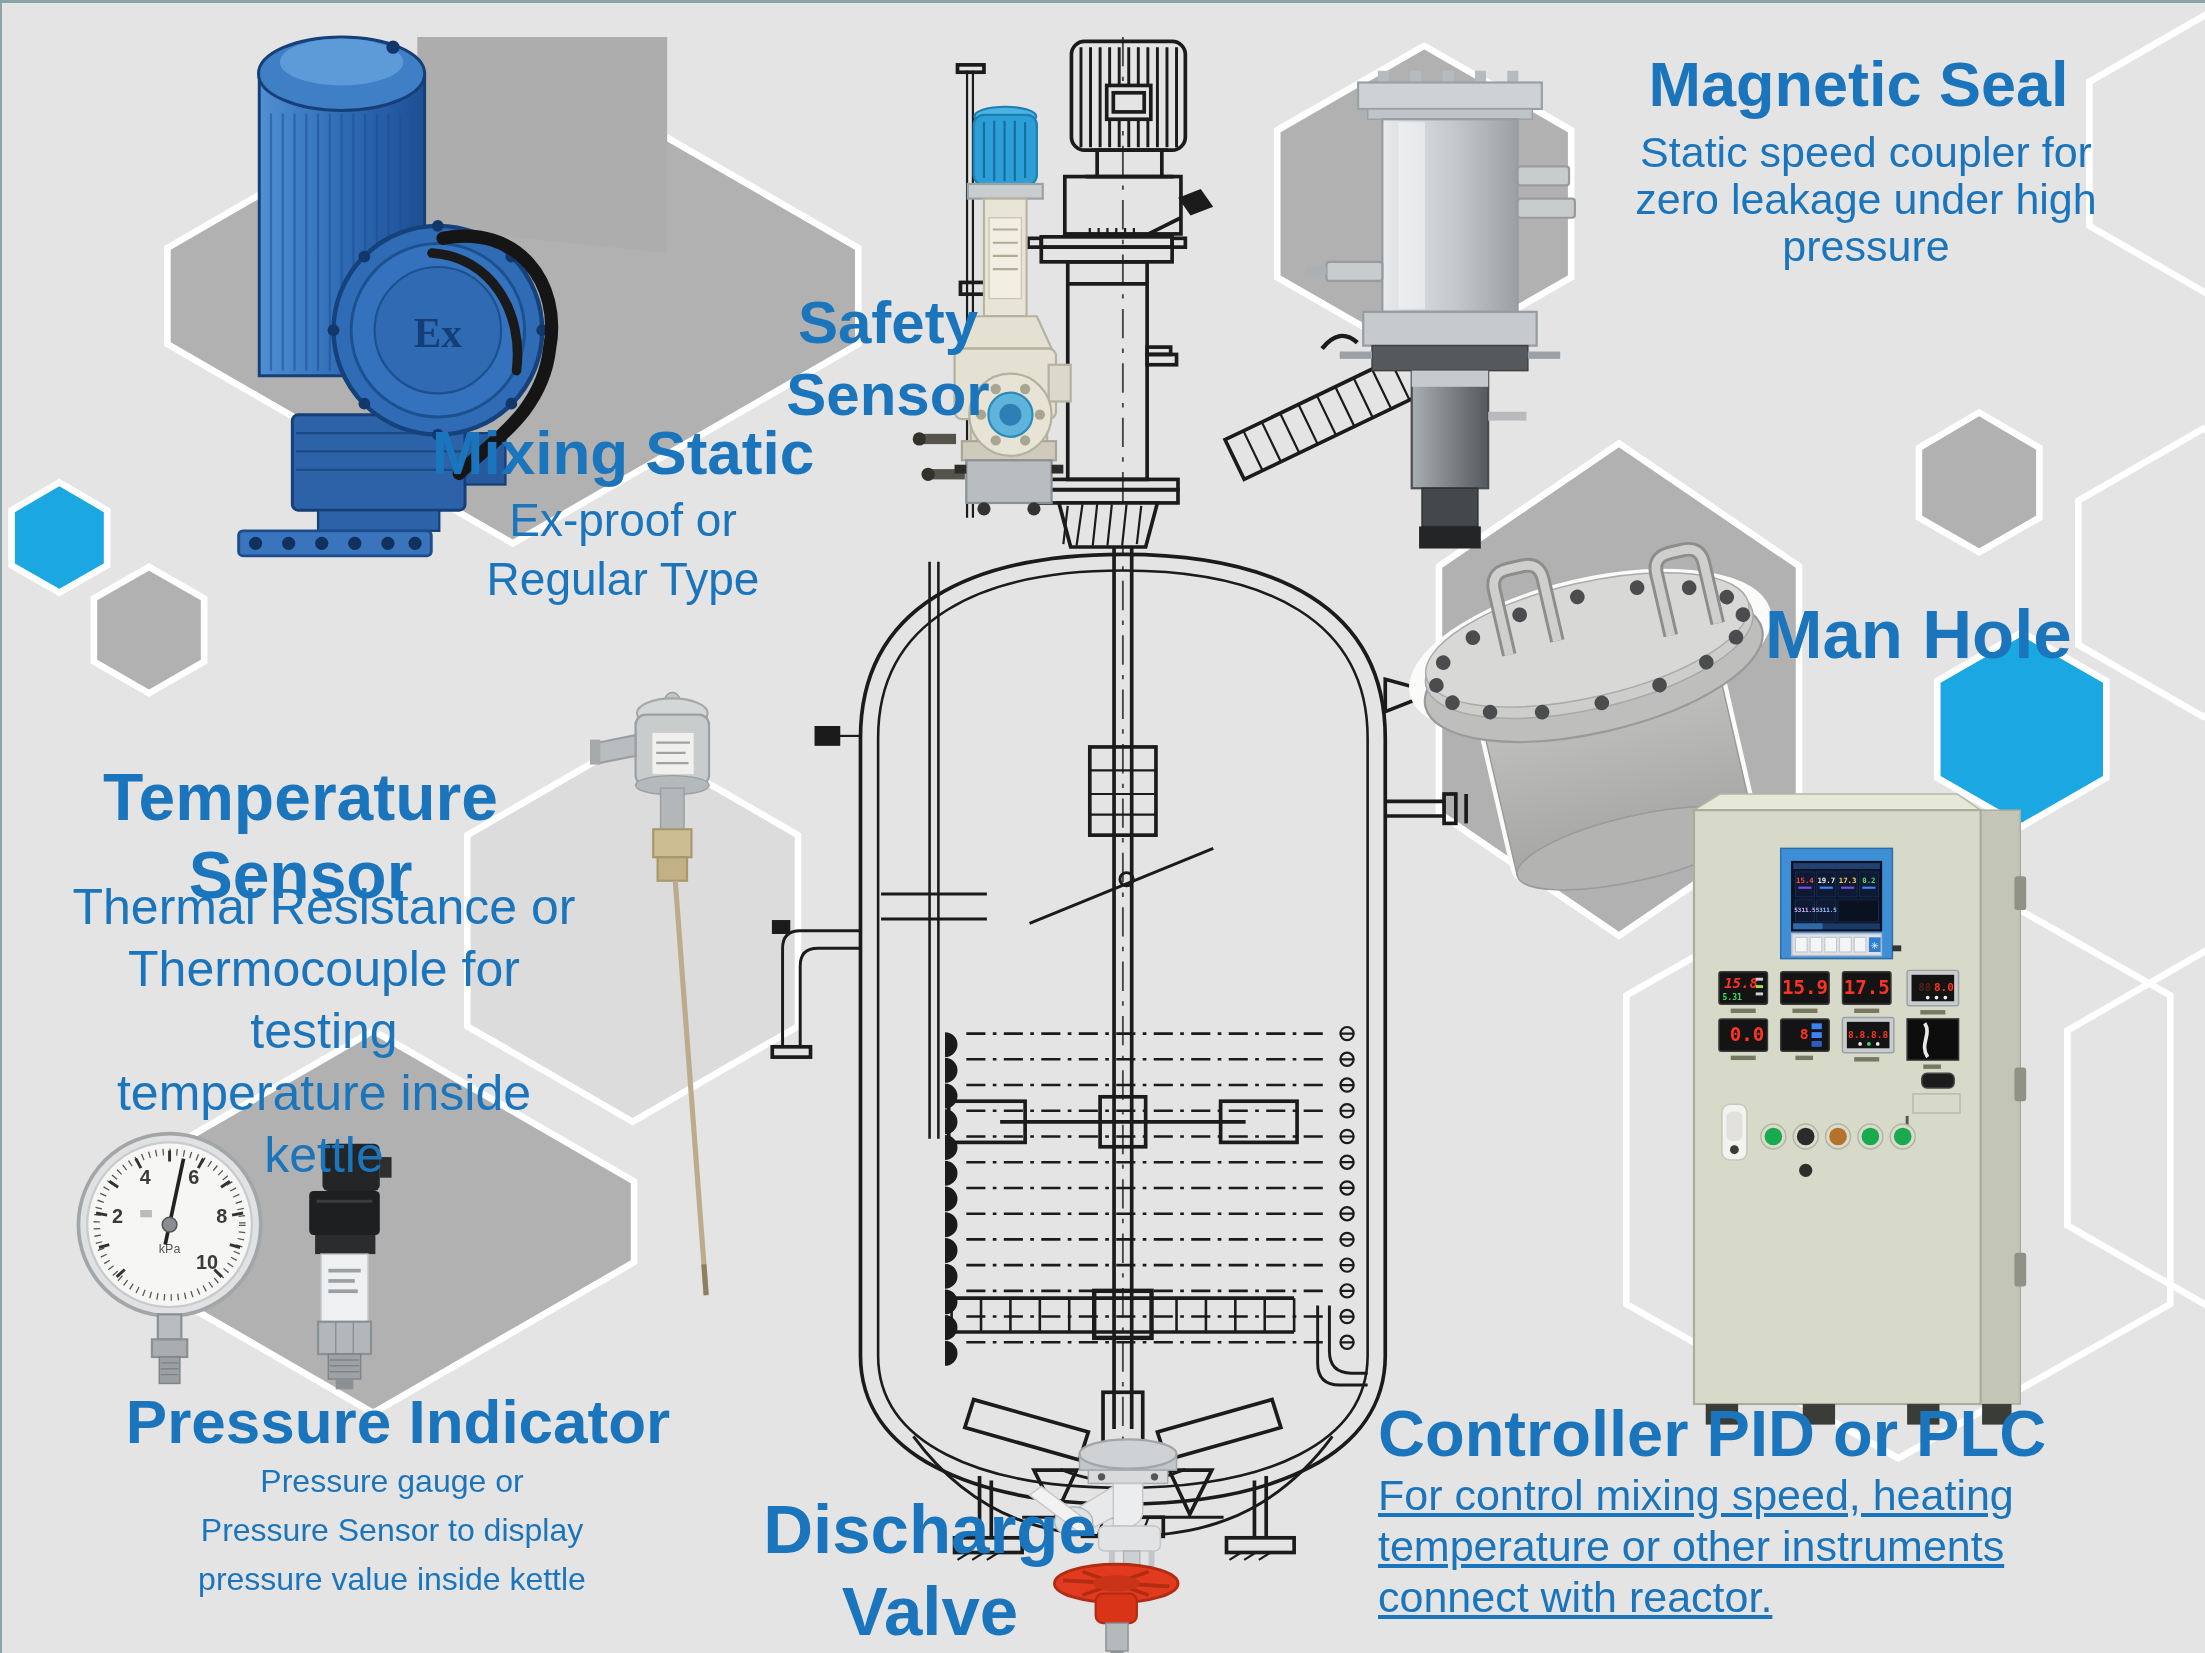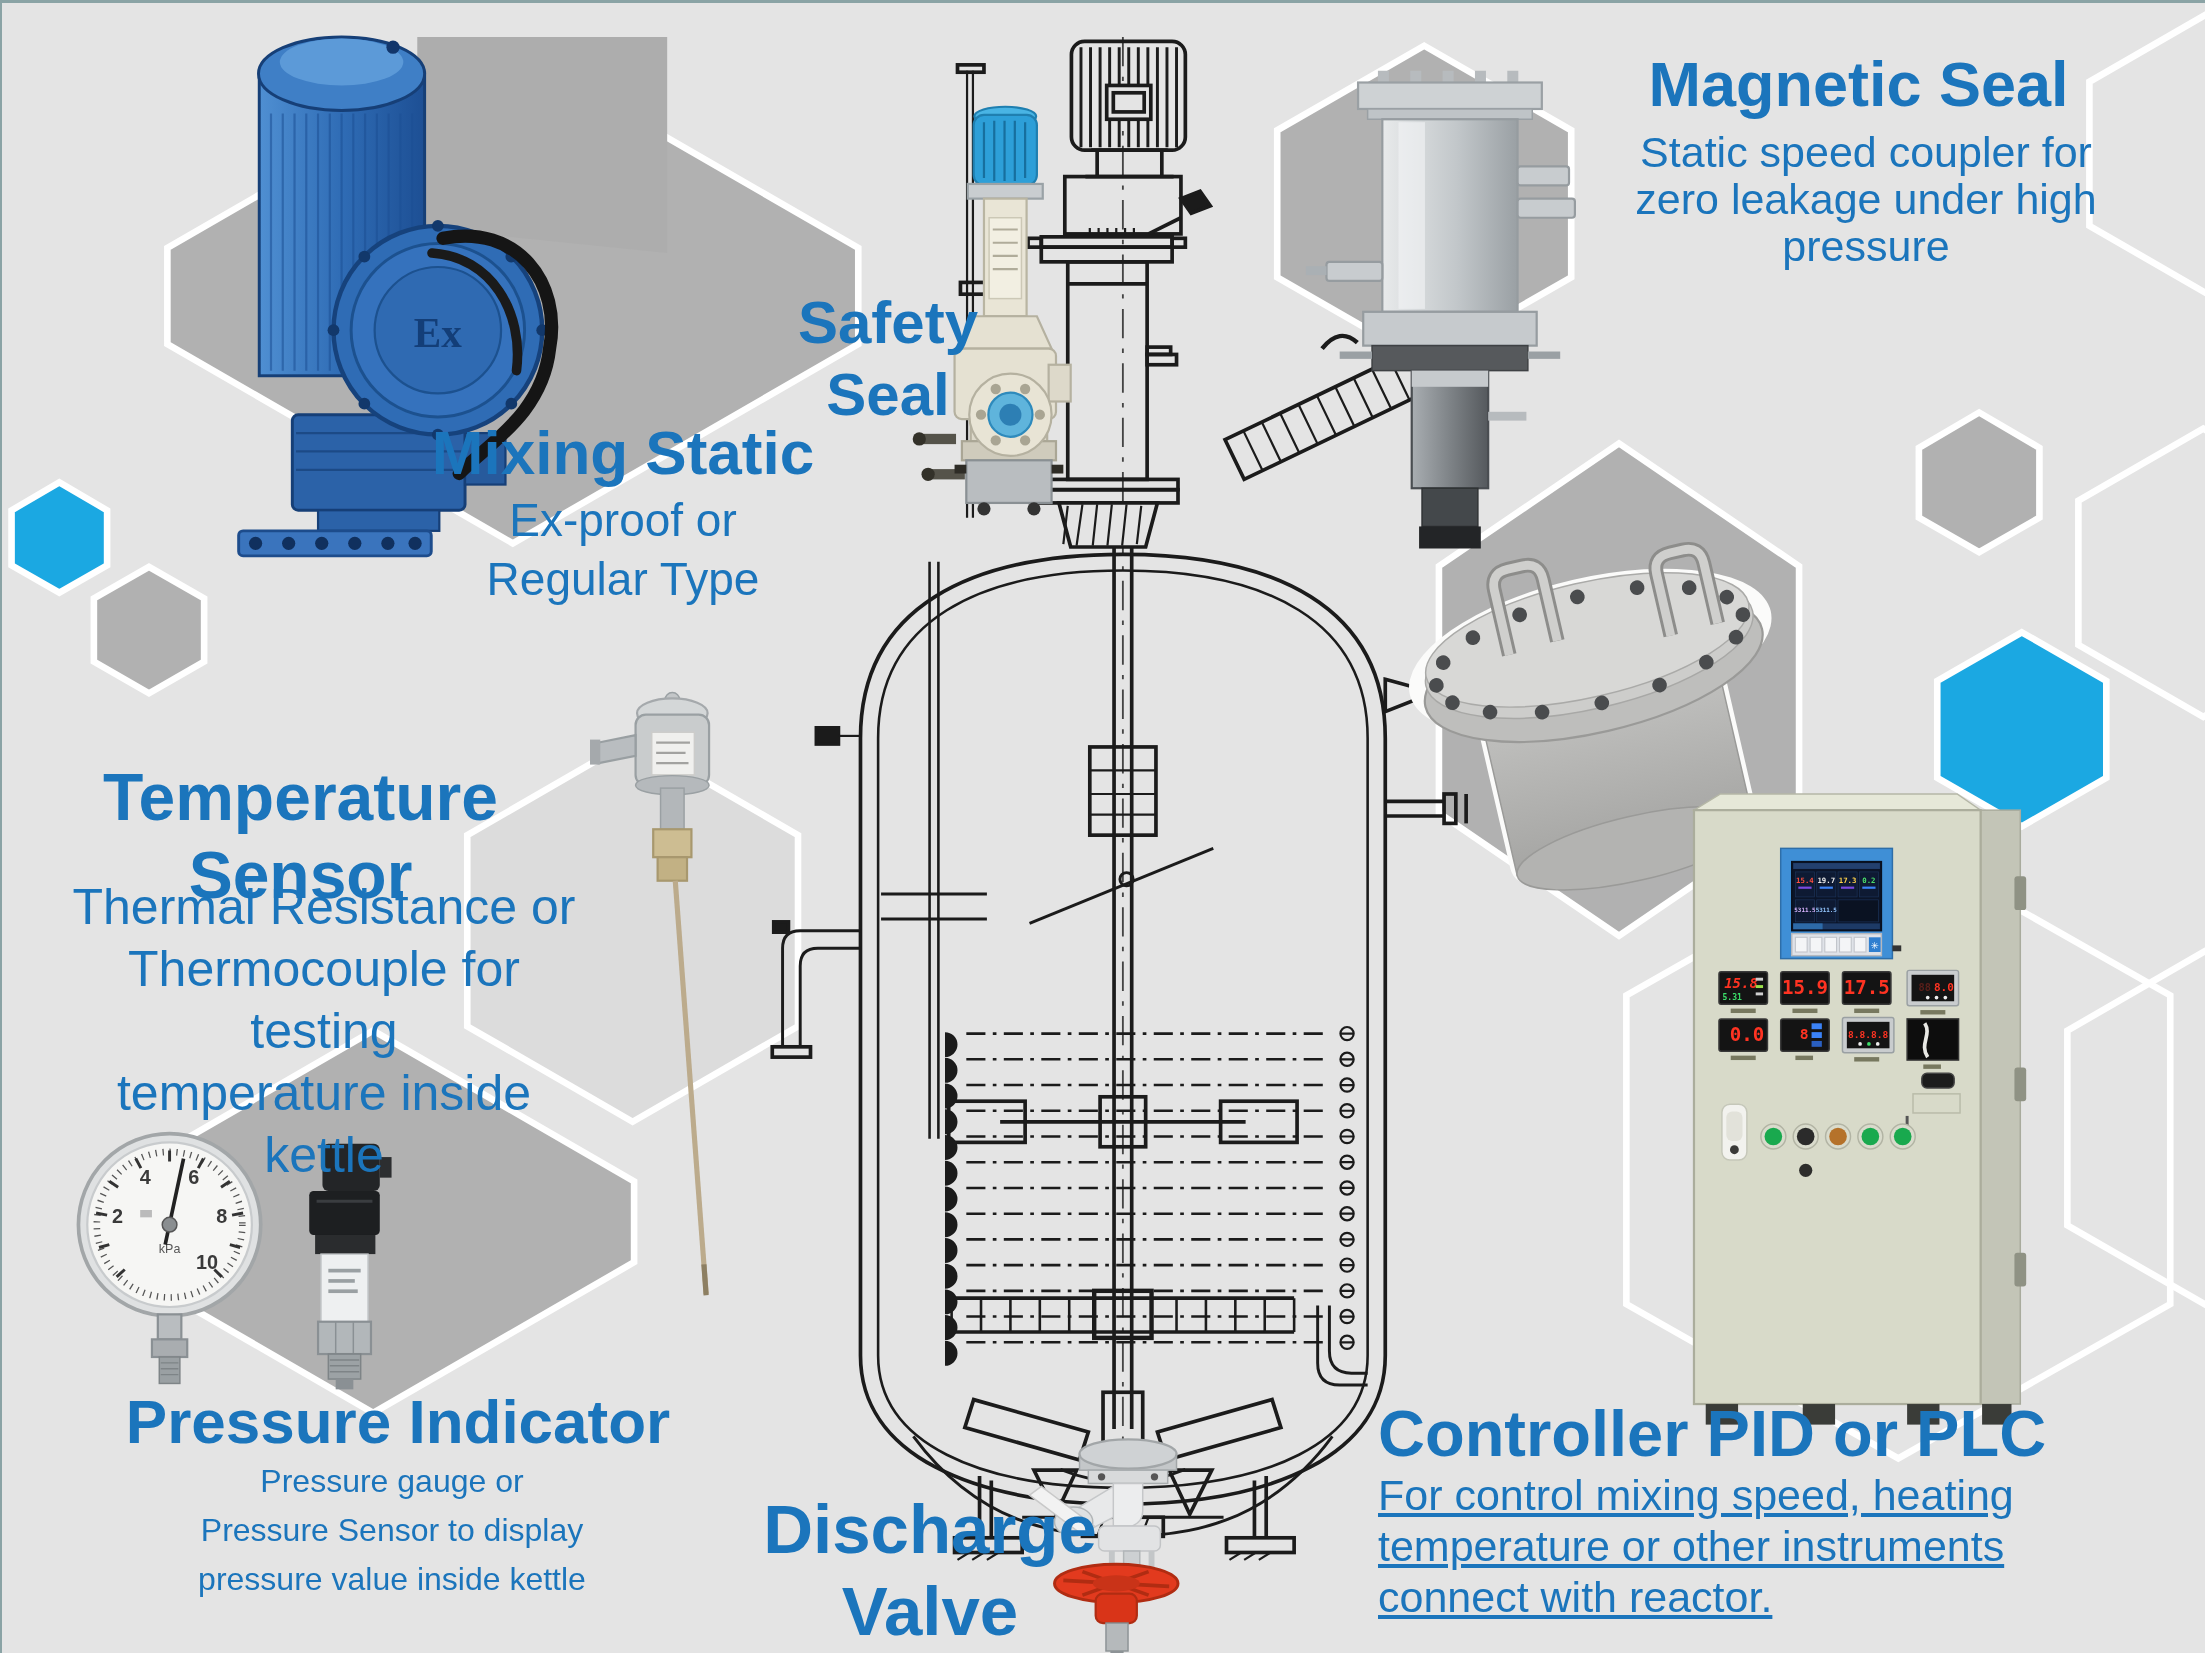--- a/index.html
+++ b/index.html
@@ -502,31 +502,32 @@
       <ellipse cx="1516" cy="2150" rx="84" ry="26" fill="#e23a1e" stroke="#b02c12" stroke-width="4"></ellipse>
       <path d="M1444 2146L1588 2154M1470 2134L1560 2166M1560 2134L1470 2166" stroke="#b02c12" stroke-width="5"></path>
       <ellipse cx="1516" cy="2150" rx="32" ry="11" fill="#c93318"></ellipse>
       <rect x="1488" y="2164" width="56" height="40" rx="10" fill="#d93418" stroke="#b02c12" stroke-width="3"></rect>
       <rect x="1502" y="2204" width="30" height="38" fill="#b5b9bb" stroke="#8d9396" stroke-width="2"></rect>
       <rect x="1508" y="2242" width="18" height="8" fill="#8d9396"></rect>
     </g>
   </svg>
 
   <div class="label title ctr" style="left:702px;top:284px;width:368px;font-size:60px;line-height:72px;">Safety
-Seal</div>
+Sensor</div>
 
   <div class="label title ctr" style="left:408px;top:416px;width:426px;font-size:62px;line-height:68px;">Mixing Static</div>
   <div class="label sub ctr" style="left:437px;top:488px;width:368px;font-size:46px;line-height:59px;">Ex-proof or
 Regular Type</div>
 
   <div class="label title ctr" style="left:1636px;top:47px;width:441px;font-size:63px;line-height:69px;">Magnetic Seal</div>
   <div class="label sub ctr" style="left:1625px;top:126px;width:478px;font-size:43px;line-height:47px;">Static speed coupler for
 zero leakage under high
 pressure</div>
 
+  <div class="label title lft" style="left:1763px;top:595px;width:441px;font-size:69px;line-height:74px;">Man Hole</div>
 
   <div class="label title ctr" style="left:78px;top:717px;width:441px;font-size:66px;line-height:78px;margin-top:38px;">Temperature
 Sensor</div>
   <div class="label sub ctr" style="left:50px;top:873px;width:544px;font-size:50px;line-height:62px;">Thermal Resistance or
 Thermocouple for testing
 temperature inside kettle</div>
 
   <div class="label title ctr" style="left:102px;top:1385px;width:588px;font-size:62px;line-height:68px;">Pressure Indicator</div>
   <div class="label sub ctr" style="left:96px;top:1454px;width:588px;font-size:32px;line-height:49px;">Pressure gauge or
 Pressure Sensor to display

